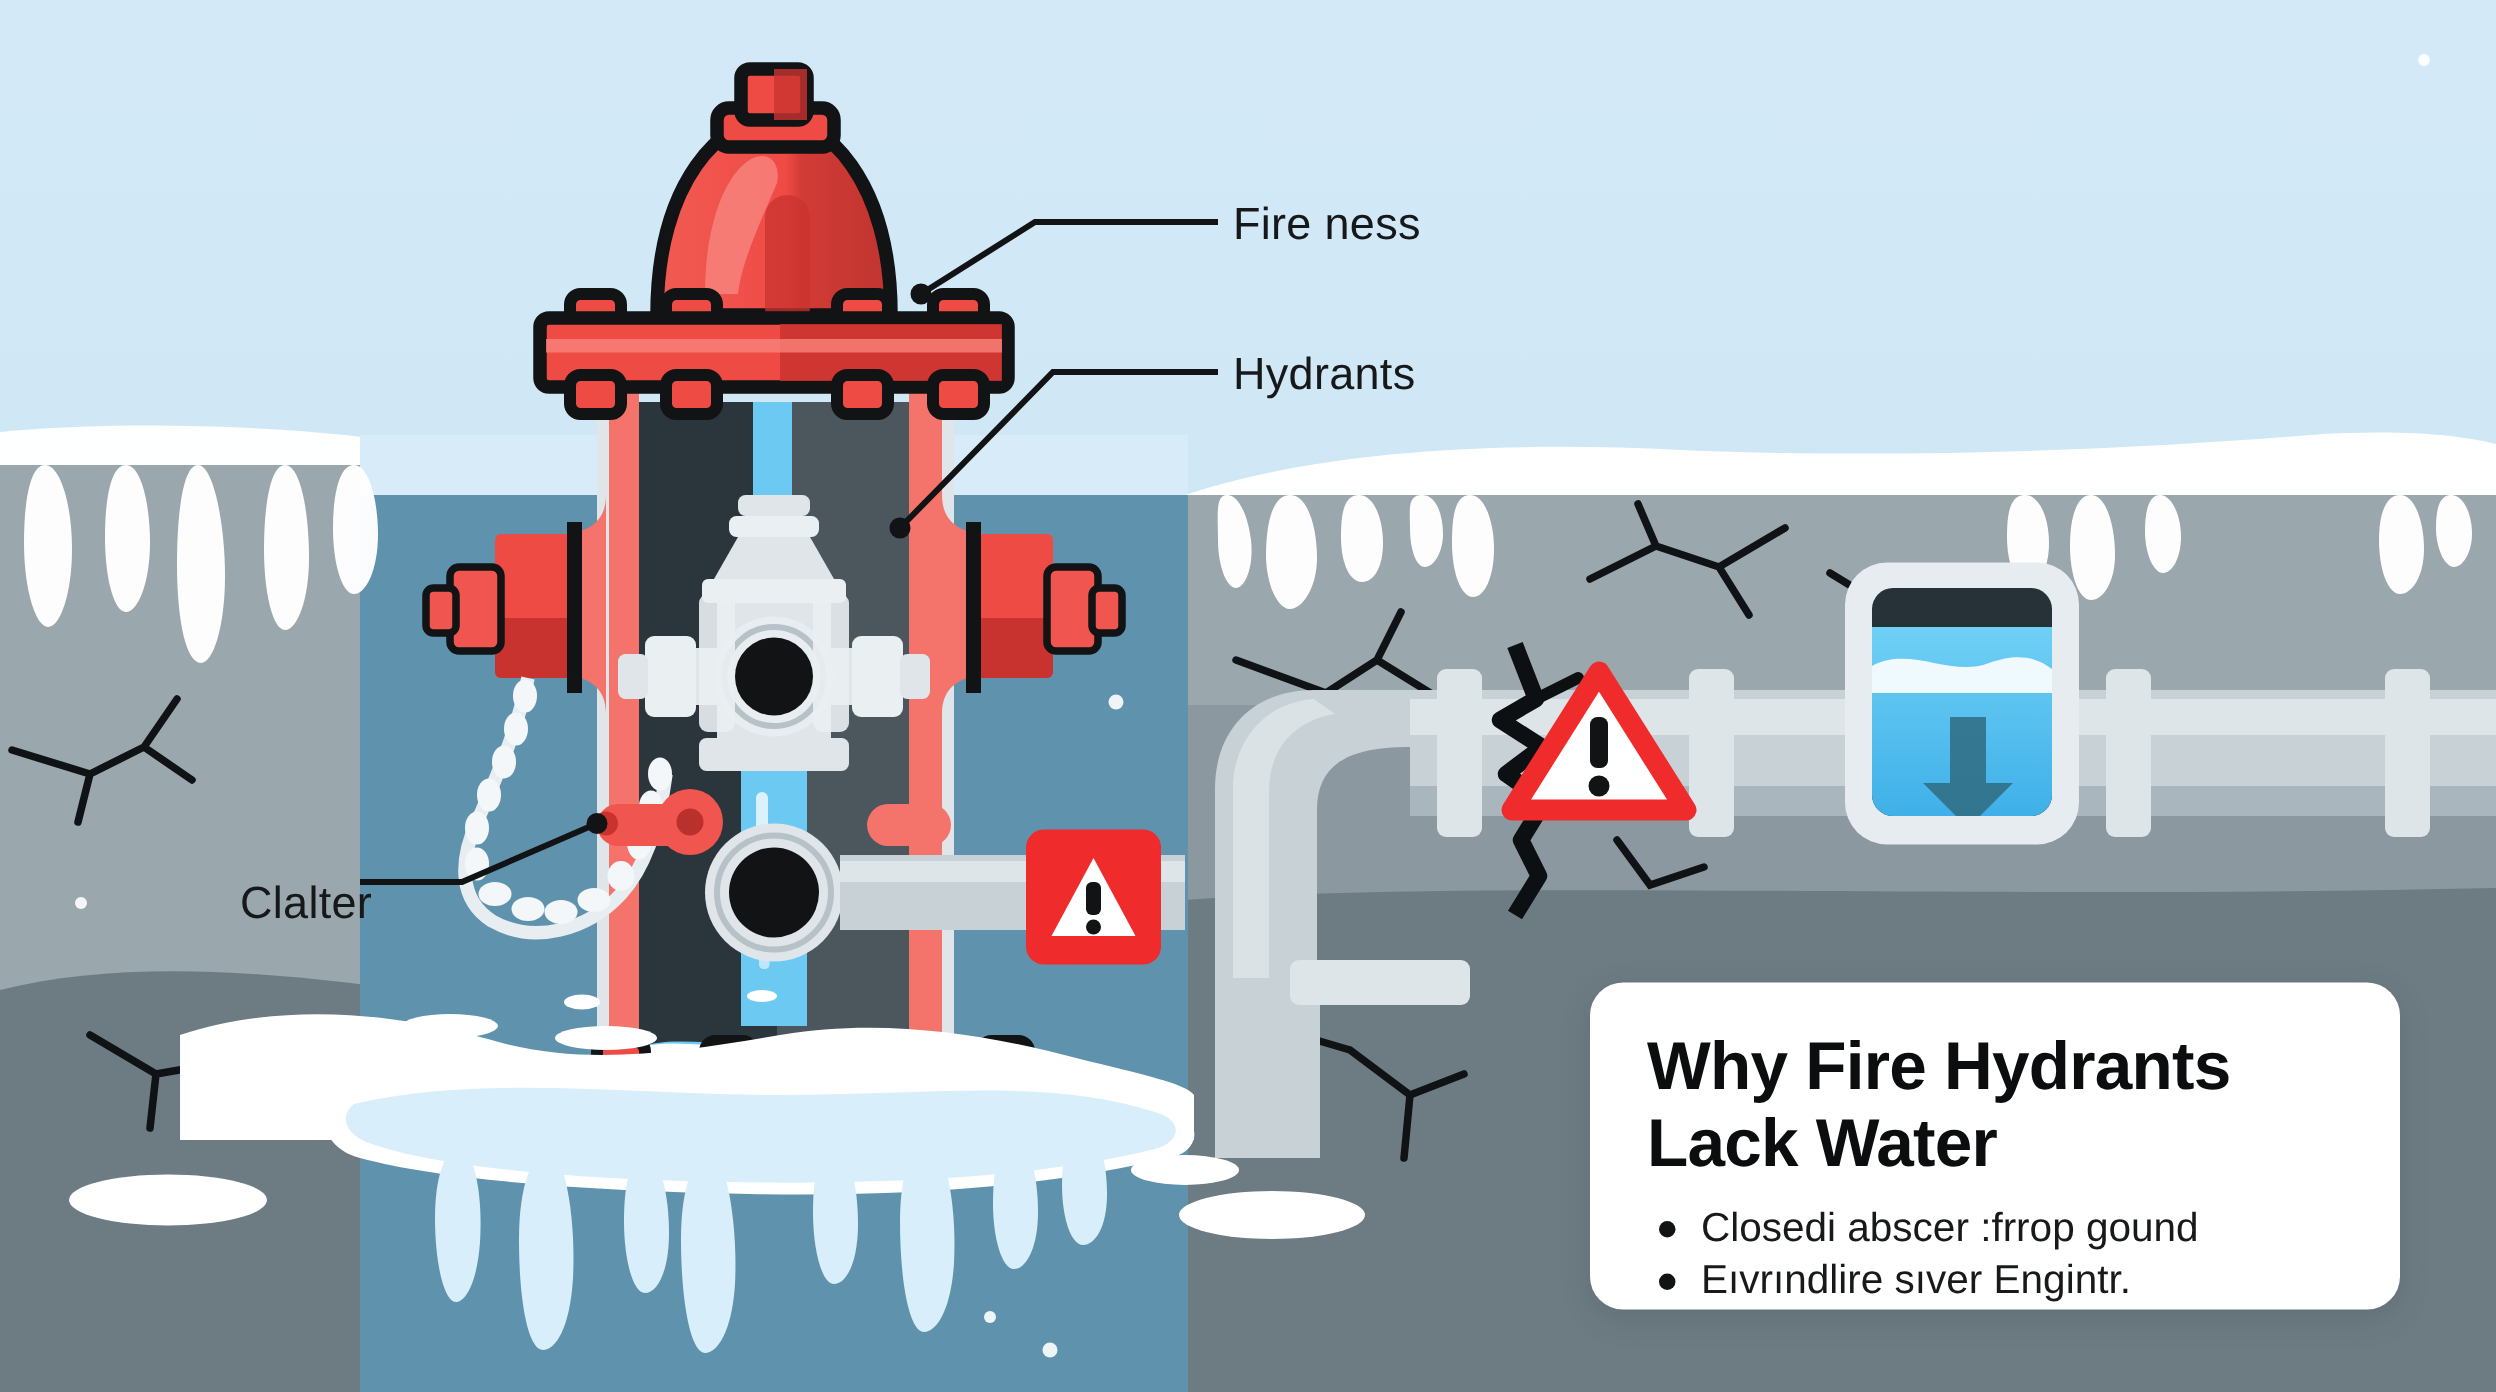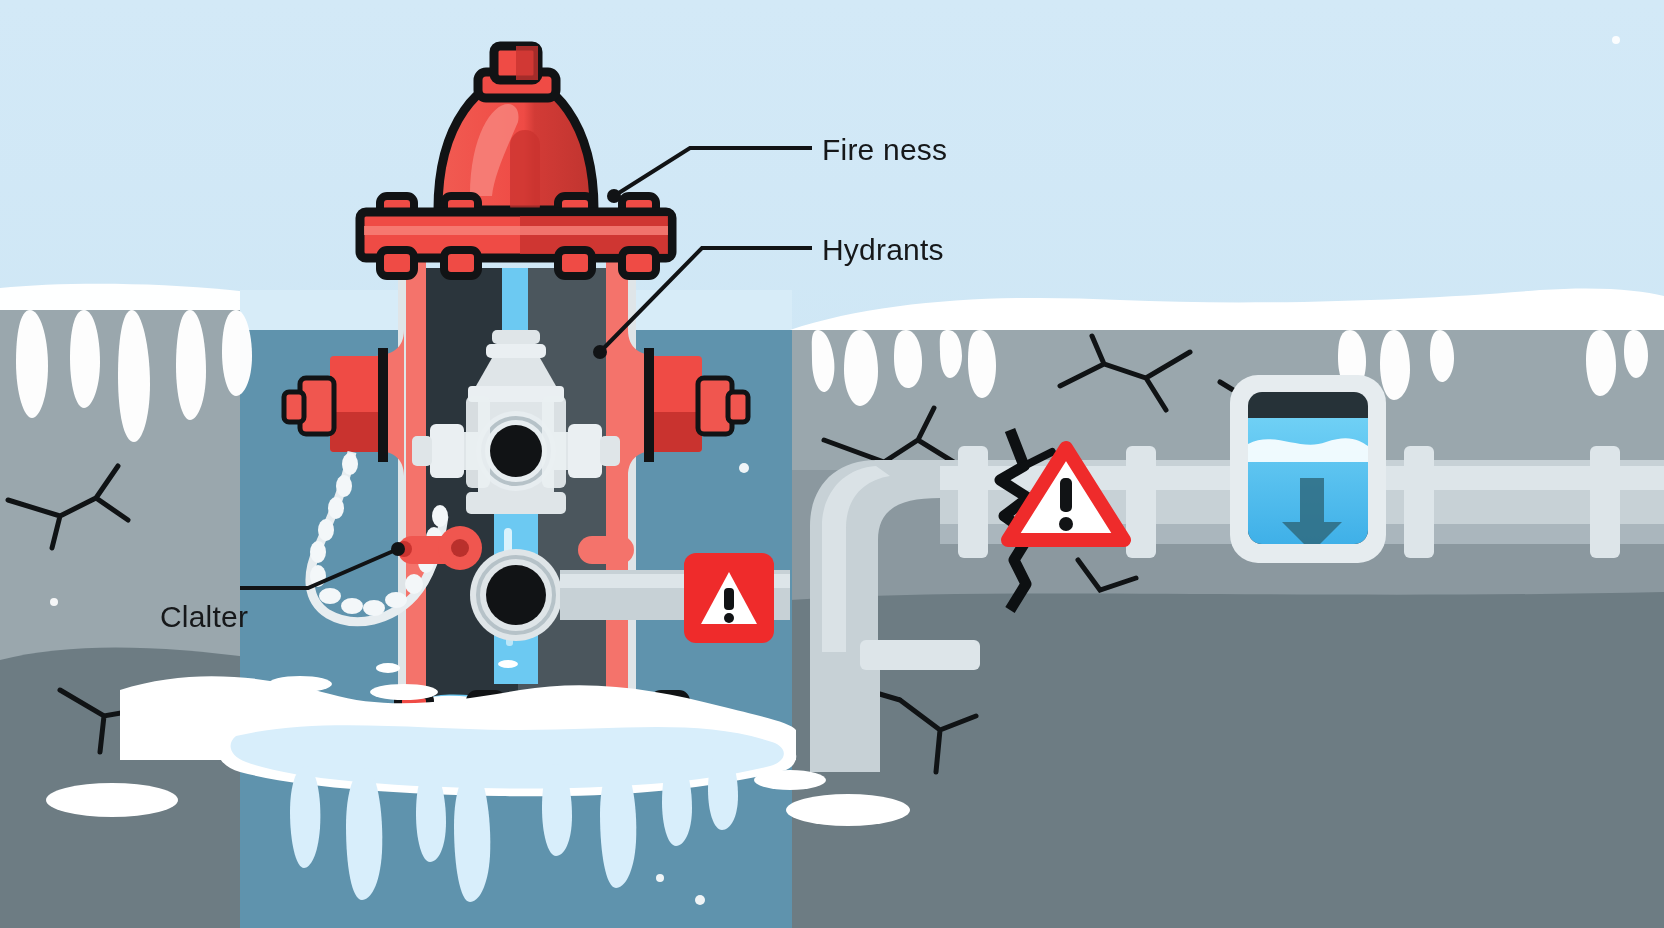--- a/index.html
+++ b/index.html
@@ -10,21 +10,21 @@
   .callout-label{
     position:absolute;
     font-family:"Liberation Sans", sans-serif;
     font-size:30px;
     color:#16181a;
     white-space:nowrap;
     letter-spacing:0.2px;
   }
   #label-fire{left:822px;top:133px;}
   #label-weirdness{left:822px;top:233px;}
-  #label-clatter{left:160px;top:600px;}
+  #label-clatter{left:160px;top:586px;}
 
   #info-card{
     position:absolute;
     left:1060px;
     top:655px;
     width:540px;
     height:218px;
     background:#ffffff;
     border-radius:22px;
     box-shadow:0 6px 20px rgba(40,55,65,0.17);
@@ -383,14 +383,32 @@
       <circle cx="398" cy="549" r="7"></circle>
     </g>
   </svg>
 
   <div class="callout-label" id="label-fire">Fire ness</div>
 
   <div class="callout-label" id="label-weirdness">Hydrants</div>
 
   <div class="callout-label" id="label-clatter">Clalter</div>
 
+  <div id="info-card">
+    <div class="card-inner">
+      <h1>
+        <span>Why Fire Hydrants</span><br>
+        <span>Lack Water</span>
+      </h1>
+      <ul>
+        <li>
+          <span class="bullet-dot"></span>
+          <span>Closedi abscer :frrop gound</span>
+        </li>
+        <li>
+          <span class="bullet-dot"></span>
+          <span>Eıvrındlire sıver Engintr.</span>
+        </li>
+      </ul>
+    </div>
+  </div>
 
 </div>
 
 </body></html>

